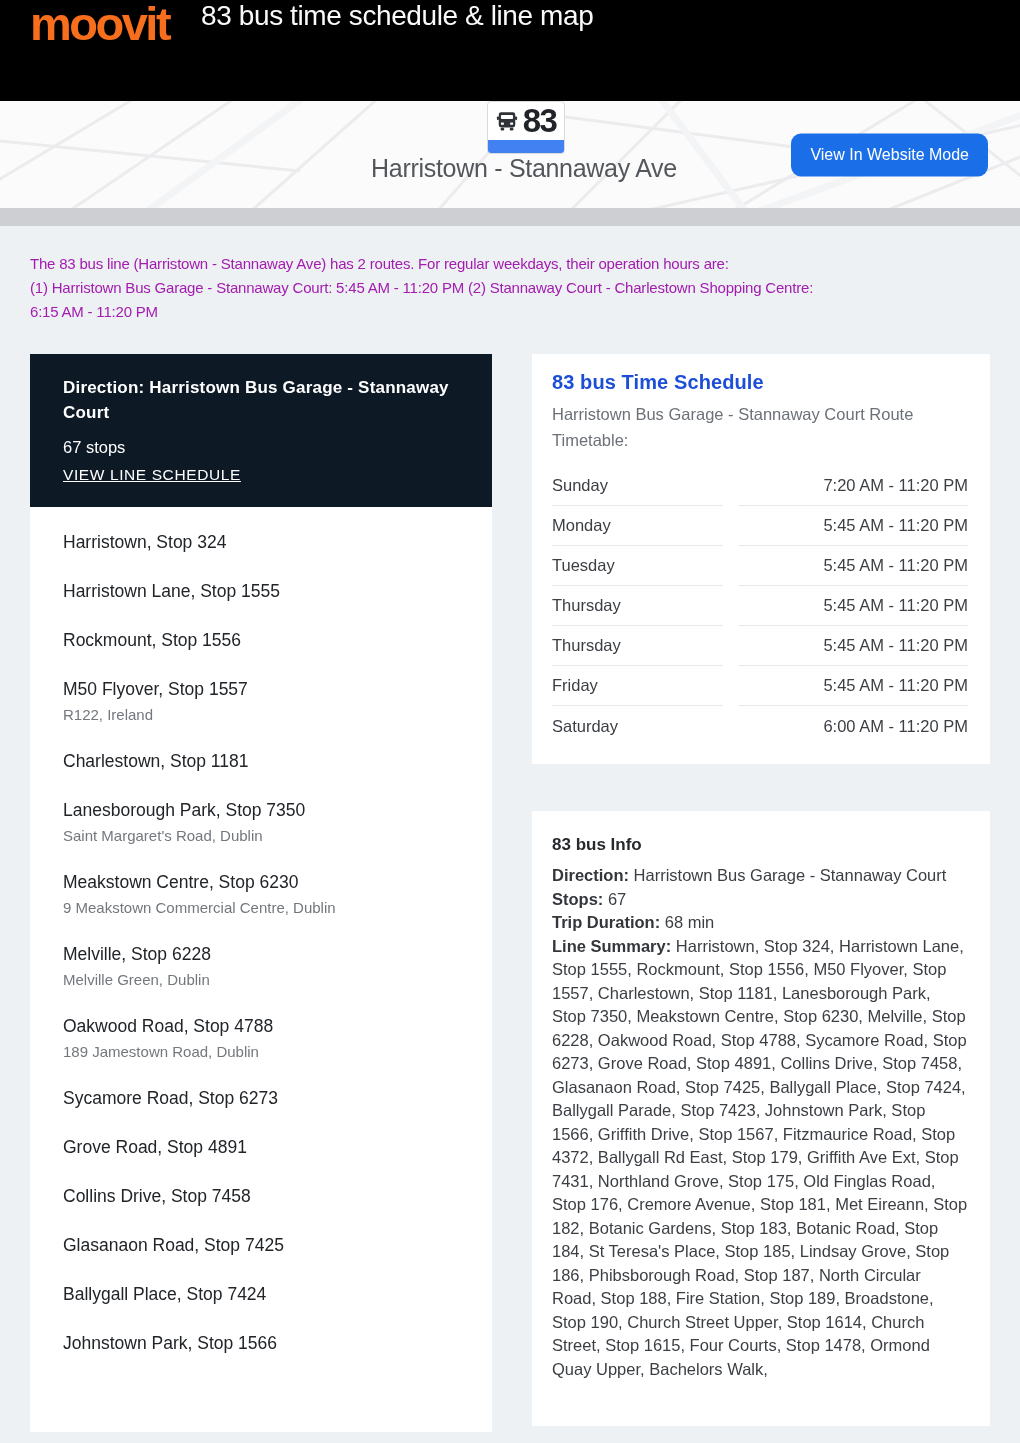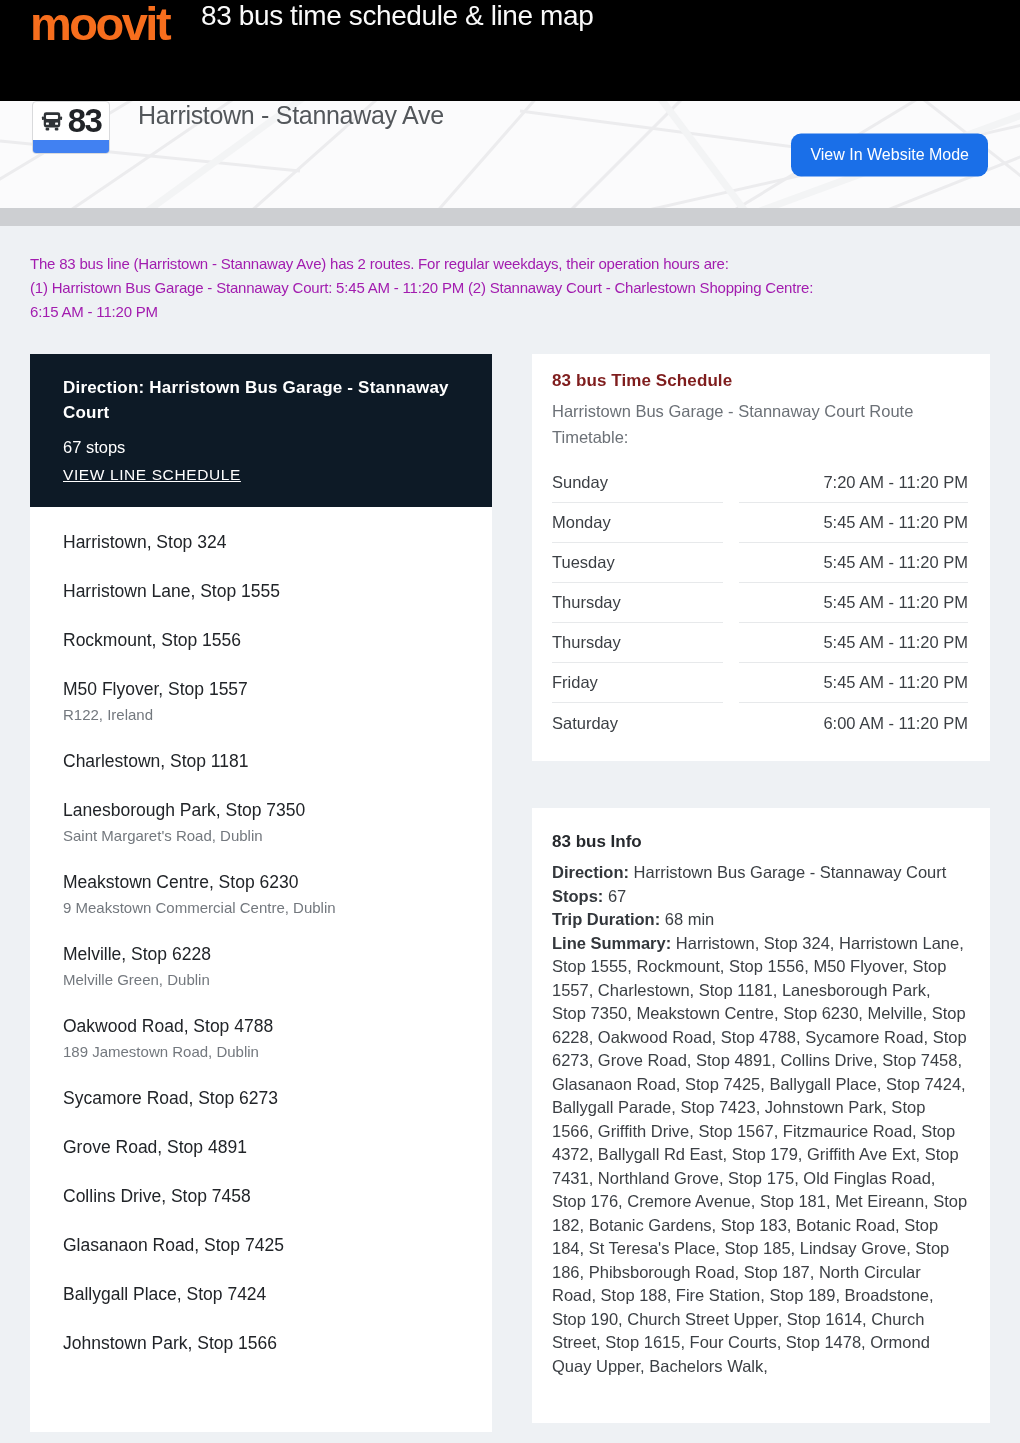--- a/index.html
+++ b/index.html
@@ -40,21 +40,22 @@
     position: relative;
     height: 107px;
     background: #fbfbfc;
     overflow: hidden;
   }
   .hero svg.map-bg { position: absolute; inset: 0; }
   .hero-inner {
     position: relative;
     height: 100%;
     display: flex;
-    align-items: flex-start;
+    align-items: center;
+    flex-direction: column;
   }
   .line-badge {
     margin-left: 32px;
     width: 78px;
     height: 53px;
     background: #ffffff;
     border: 1px solid #d9dadc;
     border-radius: 4px;
     overflow: hidden;
     display: flex;
@@ -148,23 +149,23 @@
   .stops-card li { padding: 13px 0; cursor: pointer; }
   .stop-name { font-size: 17.5px; color: #212428; line-height: 23px; }
   .stop-sub { margin-top: 4px; font-size: 15px; color: #73787e; line-height: 19px; }
 
   
   .schedule-card {
     background: #ffffff;
     padding: 17px 22px 18px 20px;
   }
   .schedule-card .card-title {
-    font-size: 17px;
+    font-size: 20px;
     font-weight: 700;
-    color: #7f1d1d;
+    color: #1d4ed8;
     letter-spacing: 0.1px;
   }
   .schedule-card .card-subtitle {
     margin-top: 7px;
     font-size: 16.5px;
     line-height: 26px;
     color: #6c7177;
     max-width: 400px;
   }
   .timetable { margin-top: 13px; }

